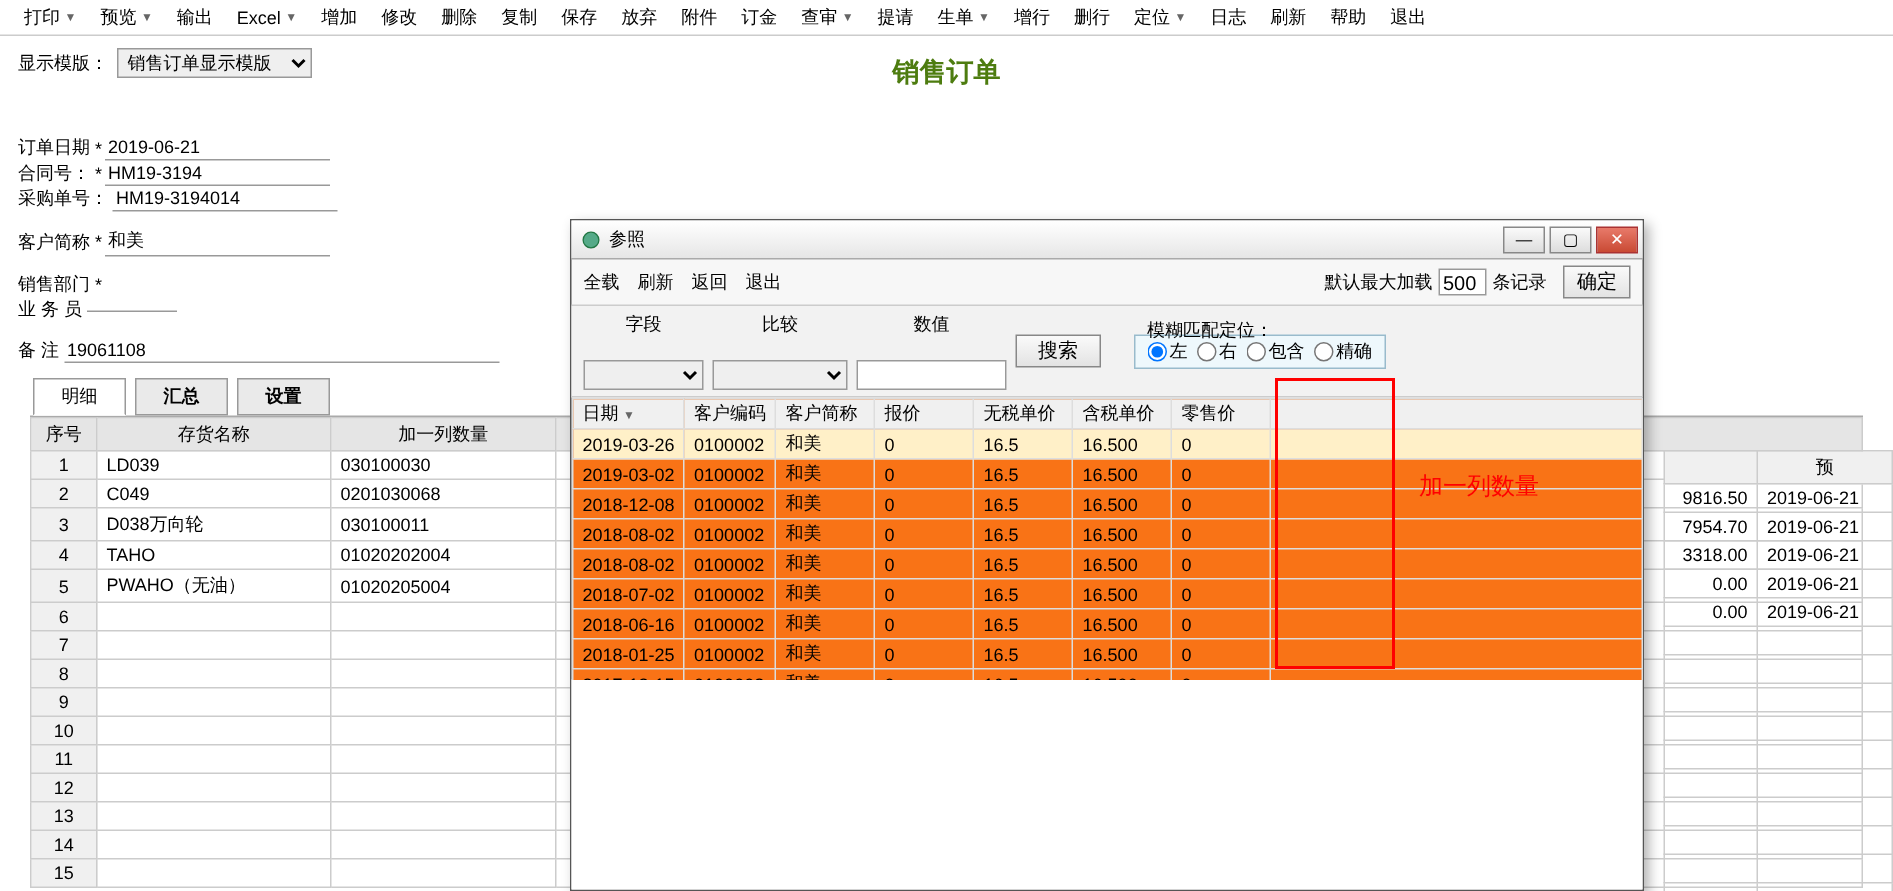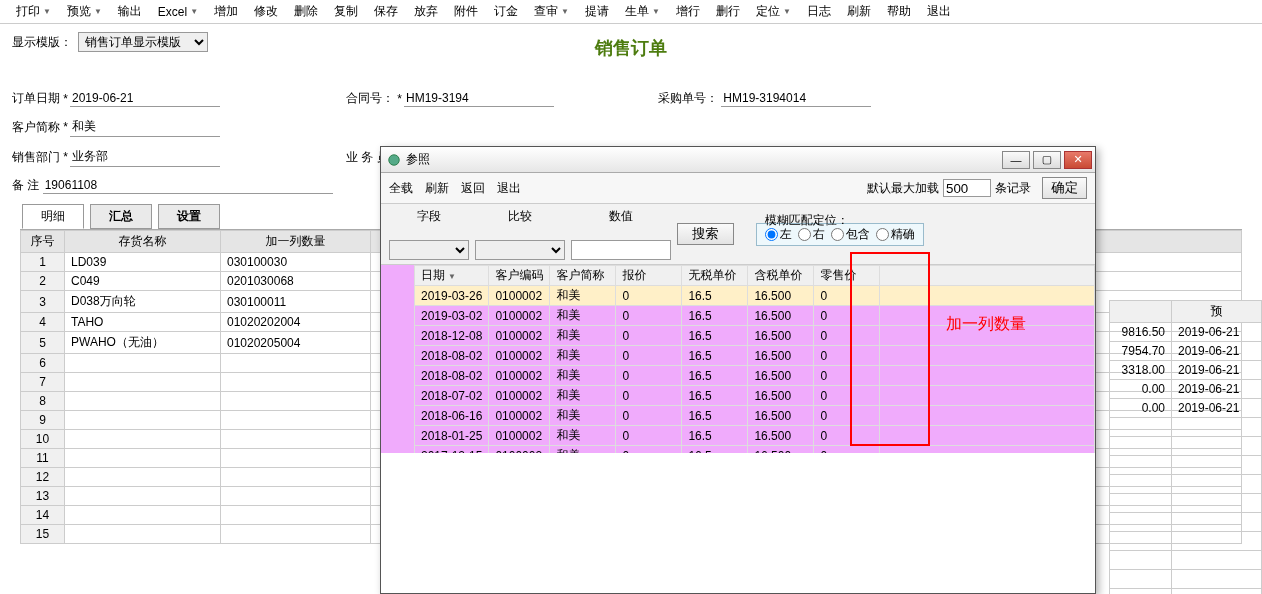--- a/index.html
+++ b/index.html
@@ -13,21 +13,21 @@
 
 .display-row { display: flex; align-items: center; padding: 8px 12px 4px 12px; }
 .display-row label { margin-right: 6px; }
 .display-row select { border: 1px solid #999; height: 20px; font-size: 12px; padding: 0 2px; min-width: 130px; }
 
 
 .page-title { text-align: center; font-size: 18px; font-weight: bold; color: #4d7c0f; margin-top: -20px; margin-bottom: 30px; }
 
 
 .form-area { padding: 0 12px; }
-.form-row { display: flex; margin-bottom: 10px; }
+.form-row { display: flex; margin-bottom: 10px; flex-direction: column; }
 .form-cell { display: flex; align-items: center; margin-right: 24px; }
 .form-cell .asterisk { color: #000; margin-right: 2px; }
 .form-cell .value { border-bottom: 1px solid #999; min-width: 150px; padding: 1px 2px; }
 .form-area .c1 { width: 310px; }
 .form-area .c2 { width: 288px; }
 .form-area .c3 { width: 288px; }
 
 
 .tabs { display: flex; margin: 10px 0 0 22px; }
 .tab { border: 1px solid #999; padding: 3px 18px; background: #eaeaea; margin-right: 6px; cursor: pointer; font-weight: bold; }
@@ -42,30 +42,30 @@
 
 
 .dialog { position: absolute; left: 380px; top: 146px; width: 716px; border: 1px solid #555; background: #f7f7f7; box-shadow: 3px 3px 8px rgba(0,0,0,0.3); }
 .dlg-title { display: flex; align-items: center; background: linear-gradient(#fff,#e6e6e6); height: 26px; padding: 0 0 0 6px; border-bottom: 1px solid #aaa; }
 .dlg-title .icon { width: 14px; height: 14px; margin-right: 5px; }
 .dlg-title .spacer { flex: 1; }
 .dlg-title .win-btn { width: 28px; height: 18px; border: 1px solid #888; margin-right: 3px; font-size: 11px; display: flex; align-items: center; justify-content: center; background: linear-gradient(#fafafa,#ddd); cursor: pointer; }
 .dlg-title .win-close { background: linear-gradient(#e87a6a,#c94a34); color: #fff; border-color: #a33; }
 .dlg-toolbar { display: flex; align-items: center; padding: 4px 8px; gap: 12px; border-bottom: 1px solid #ccc; }
 .dlg-toolbar .right { margin-left: auto; display: flex; align-items: center; gap: 4px; }
-.dlg-toolbar input[type=text] { width: 48px; border: 1px solid #999; height: 18px; padding: 0 2px; }
+.dlg-toolbar input[type=text] { width: 32px; border: 1px solid #999; height: 18px; padding: 0 2px; }
 .dlg-toolbar button { border: 1px solid #888; background: linear-gradient(#fafafa,#e3e3e3); padding: 1px 8px; cursor: pointer; }
 .dlg-filter { display: flex; align-items: center; padding: 4px 8px; gap: 6px; border-bottom: 1px solid #ccc; background: #f2f2f2; }
 .dlg-filter select, .dlg-filter input[type=text] { border: 1px solid #999; height: 20px; }
 .dlg-filter .box { display: flex; align-items: center; gap: 15px; flex-direction: column; }
 .dlg-filter .fuzzy { display: flex; align-items: center; gap: 6px; margin-left: 16px; border: 1px solid #9bc; padding: 2px 8px; background: #eef8fc; }
 .dlg-filter .fuzzy label { display: inline-flex; align-items: center; gap: 2px; }
 .dlg-filter button { border: 1px solid #888; background: linear-gradient(#fafafa,#e3e3e3); padding: 1px 14px; cursor: pointer; }
 
-.dlg-grid { background: #f0abfc; height: 188px; overflow: auto; padding-left: 33px; }
+.dlg-grid { background: #f97316; height: 188px; overflow: auto; }
 .dlg-grid table { border-collapse: collapse; width: 100%; }
 .dlg-grid th, .dlg-grid td { border: 1px solid #ddd; padding: 1px 6px; font-weight: normal; text-align: left; height: 16px; white-space: nowrap; }
 .dlg-grid th { background: #f0f0f0; }
 .dlg-grid th .caret { font-size: 8px; margin-left: 3px; color: #666; }
 .dlg-grid tr.highlight td { background: #fff0c8; }
 .dlg-body-lower { background: #fff; height: 140px; }
 
 
 .annotation-box { position: absolute; border: 2px solid red; }
 .annotation-label { position: absolute; color: red; font-size: 16px; }
@@ -114,21 +114,21 @@
 <div class="form-area">
   <div class="form-row">
     <div class="form-cell c1"><span class="label">订单日期</span>&nbsp;<span class="asterisk">*</span><span class="value">2019-06-21</span></div>
     <div class="form-cell c2"><span class="label">合同号：</span>&nbsp;<span class="asterisk">*</span><span class="value">HM19-3194</span></div>
     <div class="form-cell c3"><span class="label">采购单号：</span>&nbsp;<span class="value">HM19-3194014</span></div>
   </div>
   <div class="form-row">
     <div class="form-cell c1"><span class="label">客户简称</span>&nbsp;<span class="asterisk">*</span><span class="value">和美</span></div>
   </div>
   <div class="form-row">
-    <div class="form-cell c1"><span class="label">销售部门</span>&nbsp;<span class="asterisk">*</span><span class="value">业务部</span></div>
+    <div class="form-cell c1"><span class="label">销售部门</span>&nbsp;<span class="asterisk">*</span></div>
     <div class="form-cell c2"><span class="label">业 务 员</span>&nbsp;<span class="value" style="min-width:60px"></span></div>
   </div>
   <div class="form-row">
     <div class="form-cell c1" style="width:360px"><span class="label">备    注</span>&nbsp;<span class="value" style="min-width:290px">19061108</span></div>
   </div>
 </div>
 
 <div class="tabs">
   <div class="tab active">明细</div>
   <div class="tab">汇总</div>

